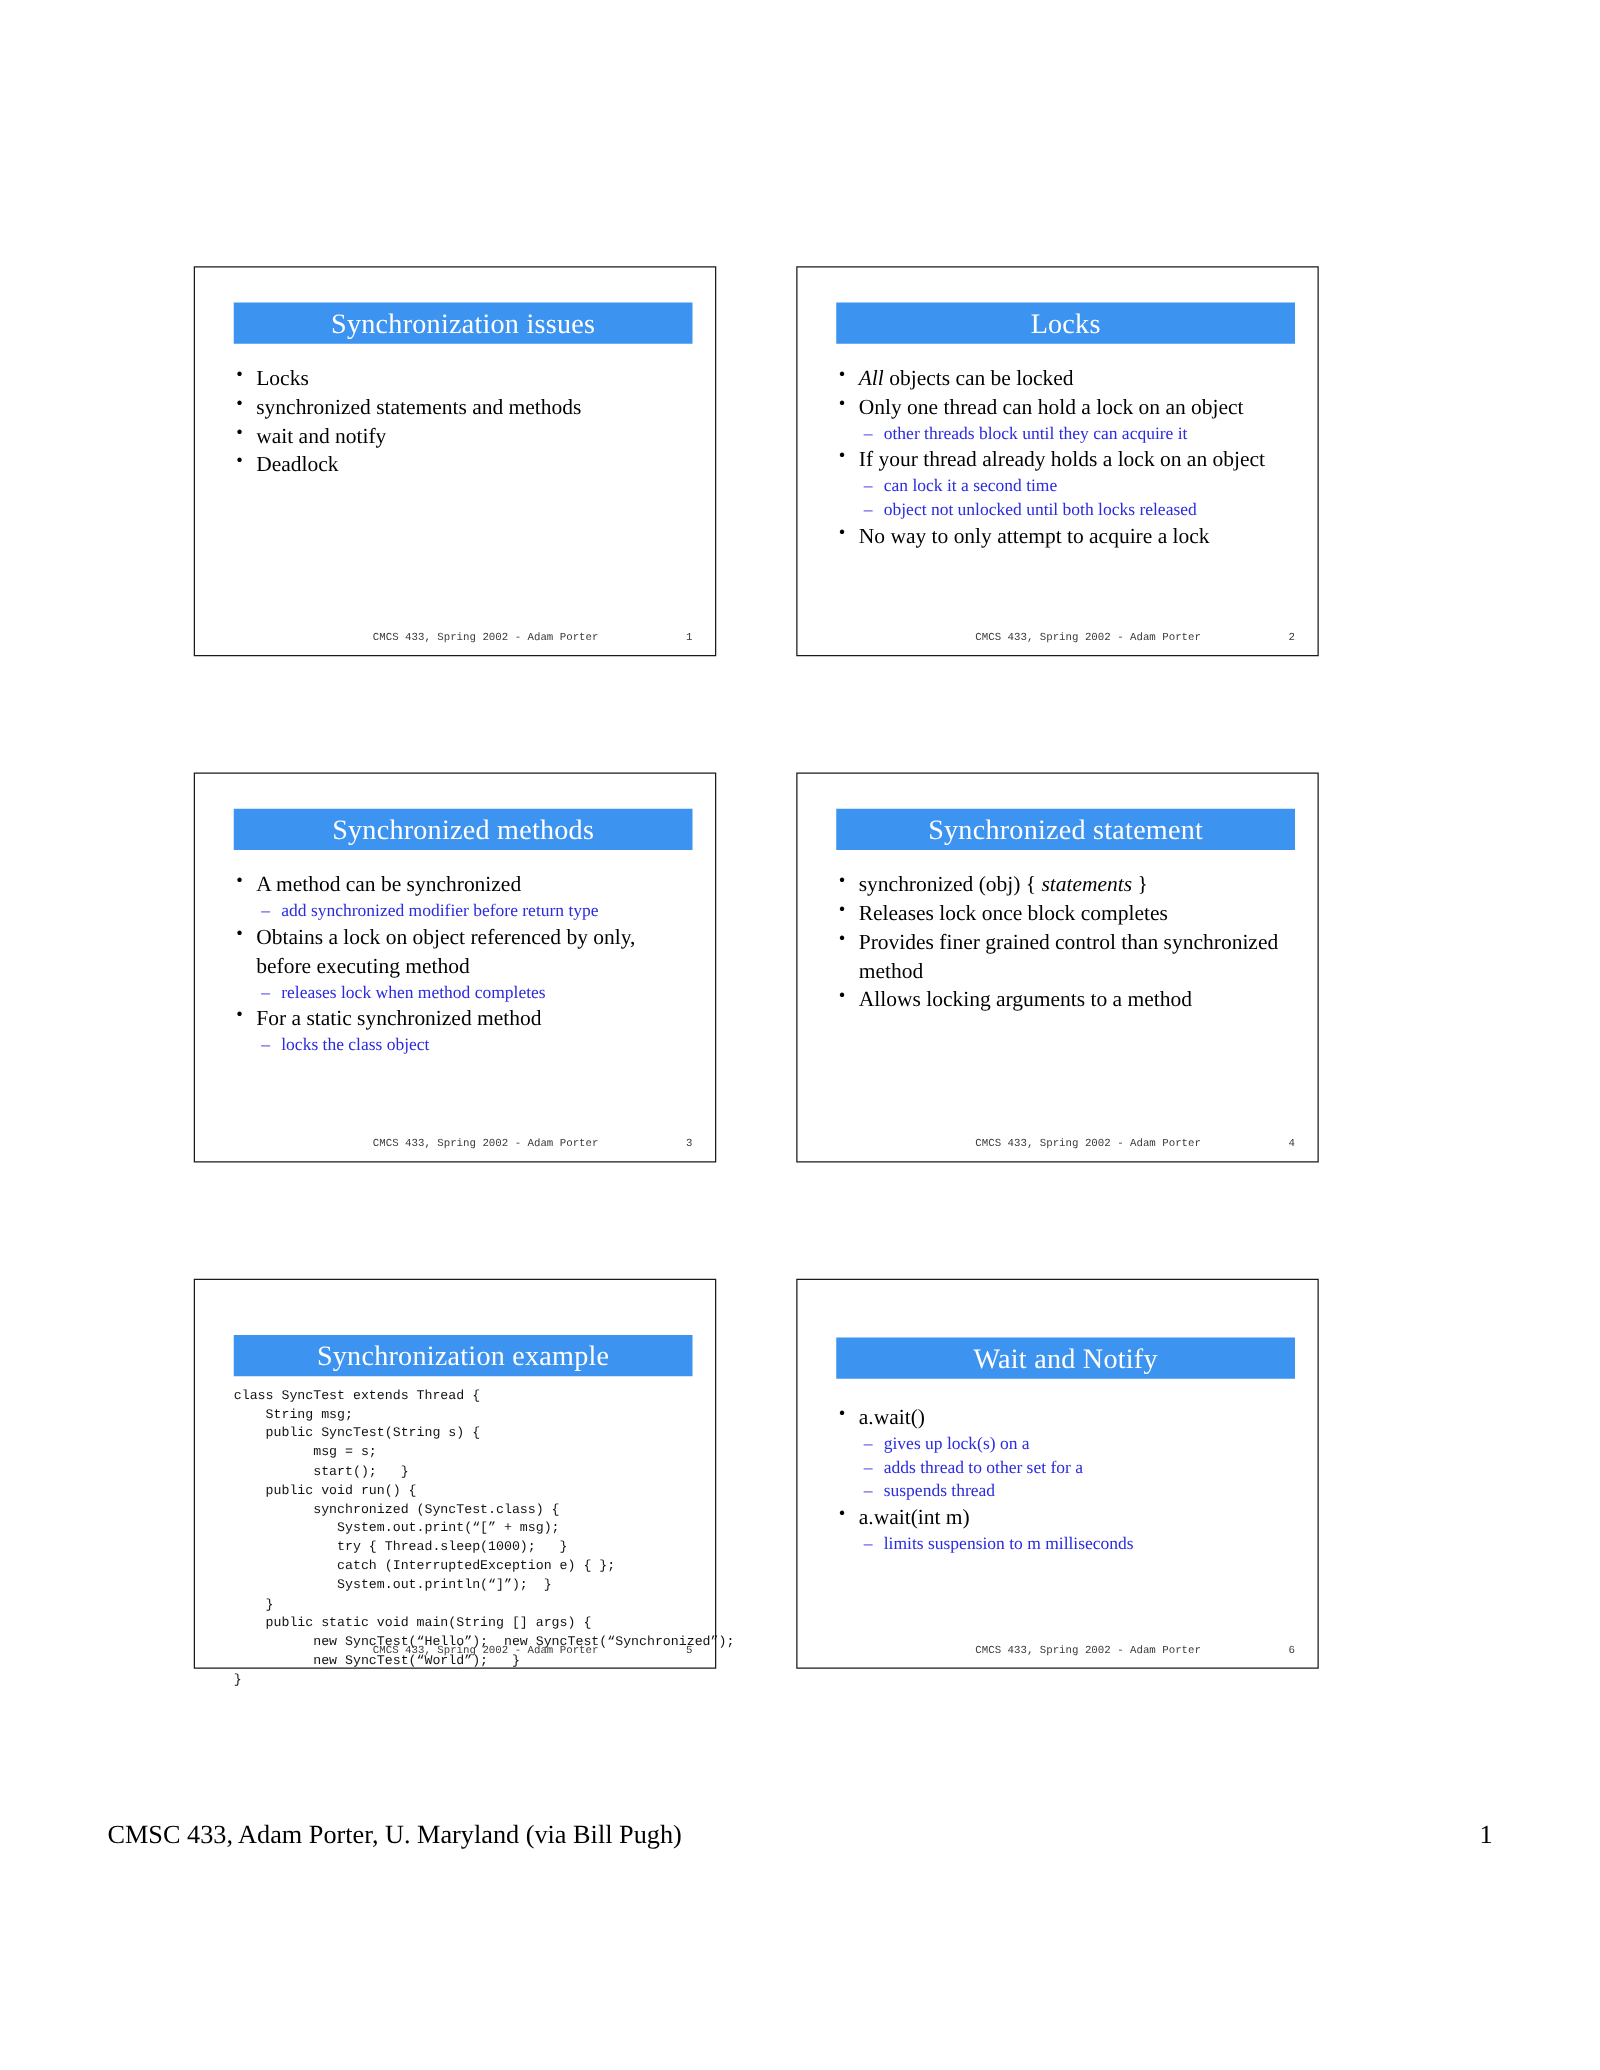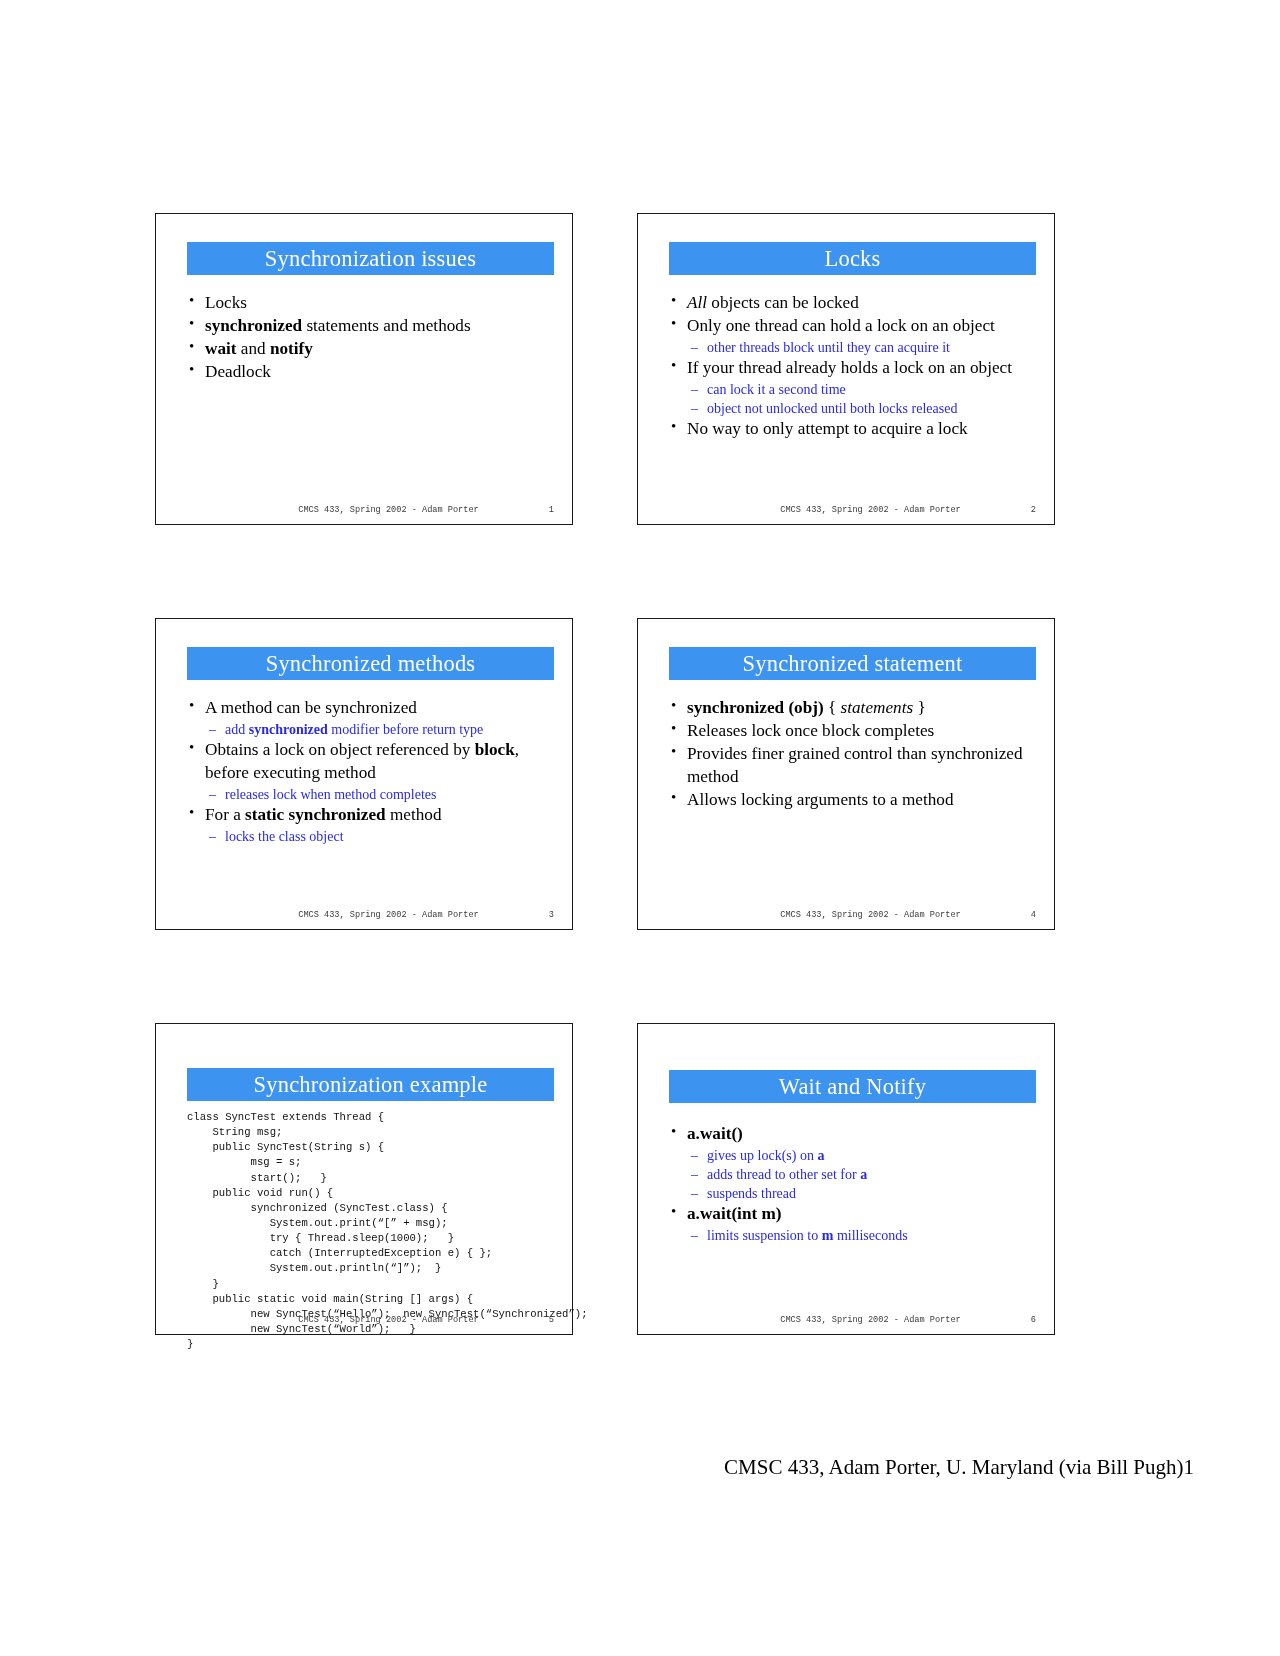--- a/index.html
+++ b/index.html
@@ -93,21 +93,21 @@
     color: #2a2ae0;
     list-style: none;
   }
   li.b2::before {
     content: "\2013";
     position: absolute;
     left: 22px;
     top: 0;
   }
 
-  b, .bold { font-weight: bold; }
+  b, .bold { font-weight: normal; }
   i, .ital { font-style: italic; }
 
   
   .slide-footer {
     position: absolute;
     left: 31px;
     right: 18px;
     bottom: 9px;
     display: flex;
     align-items: baseline;
@@ -140,21 +140,21 @@
     position: absolute;
     left: 86px;
     right: 86px;
     top: 1455px;
     display: flex;
     align-items: baseline;
     font-size: 21px;
     font-family: "Liberation Serif", serif;
     color: #000000;
   }
-  .page-footer .pf-left { flex: 1; text-align: right; }
+  .page-footer .pf-left { flex: 1; }
   .page-footer .pf-right { text-align: right; }
 
   
   .slide.s6 .slide-inner { top: 46px; }
   .slide.s6 .body { margin-top: 20px; }
   .slide.s5 .slide-inner { top: 44px; }
 </style>
 </head>
 <body>
 
@@ -196,21 +196,21 @@
         <div class="fnum">2</div>
       </div>
     </div>
     <div class="slide s3">
       <div class="slide-inner">
         <div class="slide-title">Synchronized methods</div>
         <div class="body">
           <ul class="lvl1">
             <li class="b1"><span>A method can be synchronized</span></li>
             <li class="b2"><span>add </span><span class="bold">synchronized</span><span> modifier before return type</span></li>
-            <li class="b1"><span>Obtains a lock on object referenced by </span><span class="bold">block</span><span>, before executing method</span></li>
+            <li class="b1"><span>Obtains a lock on object referenced by </span><span class="bold">only</span><span>, before executing method</span></li>
             <li class="b2"><span>releases lock when method completes</span></li>
             <li class="b1"><span>For a </span><span class="bold">static synchronized</span><span> method</span></li>
             <li class="b2"><span>locks the class object</span></li>
           </ul>
         </div>
       </div>
       <div class="slide-footer">
         <div class="ftxt">CMCS 433, Spring 2002 - Adam Porter</div>
         <div class="fnum">3</div>
       </div>

